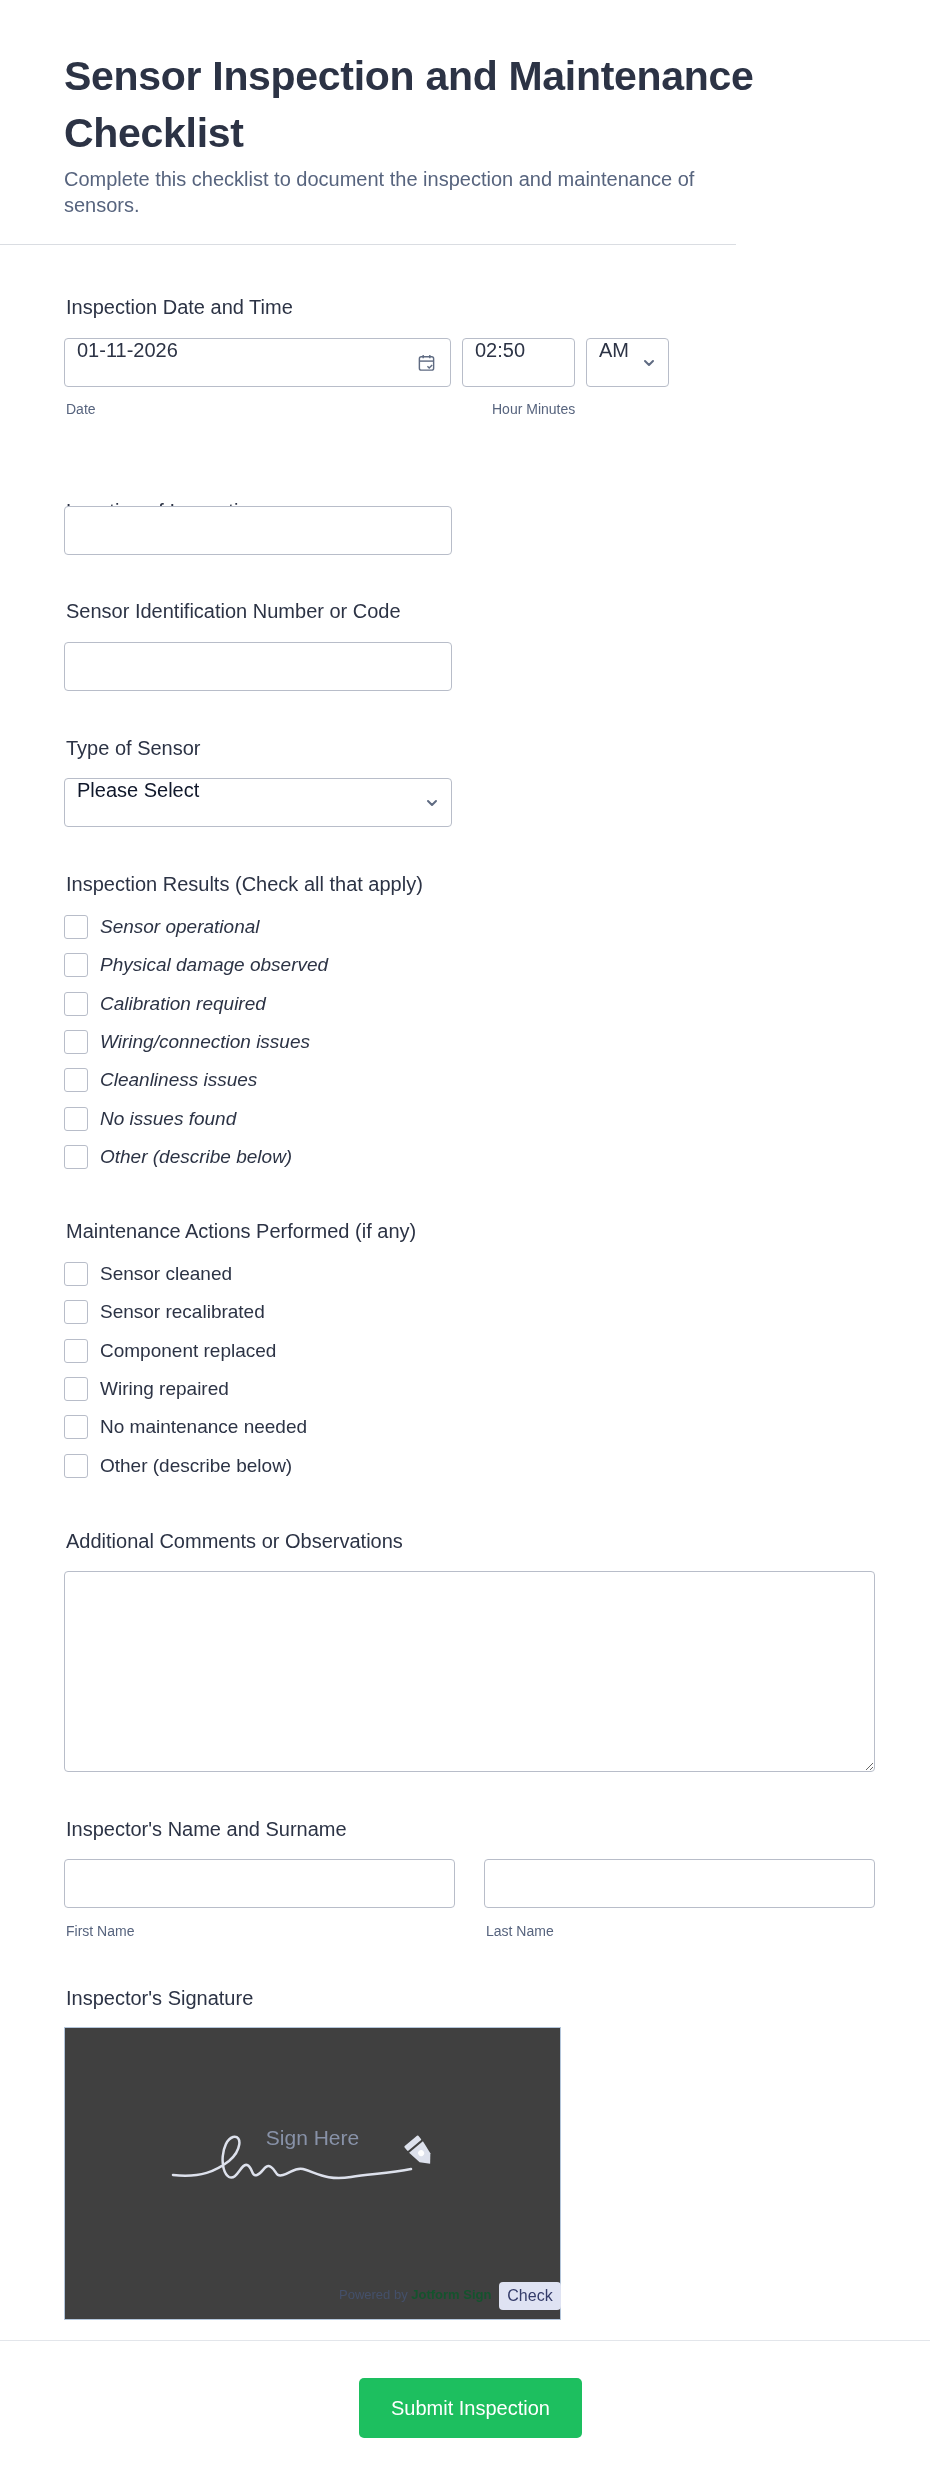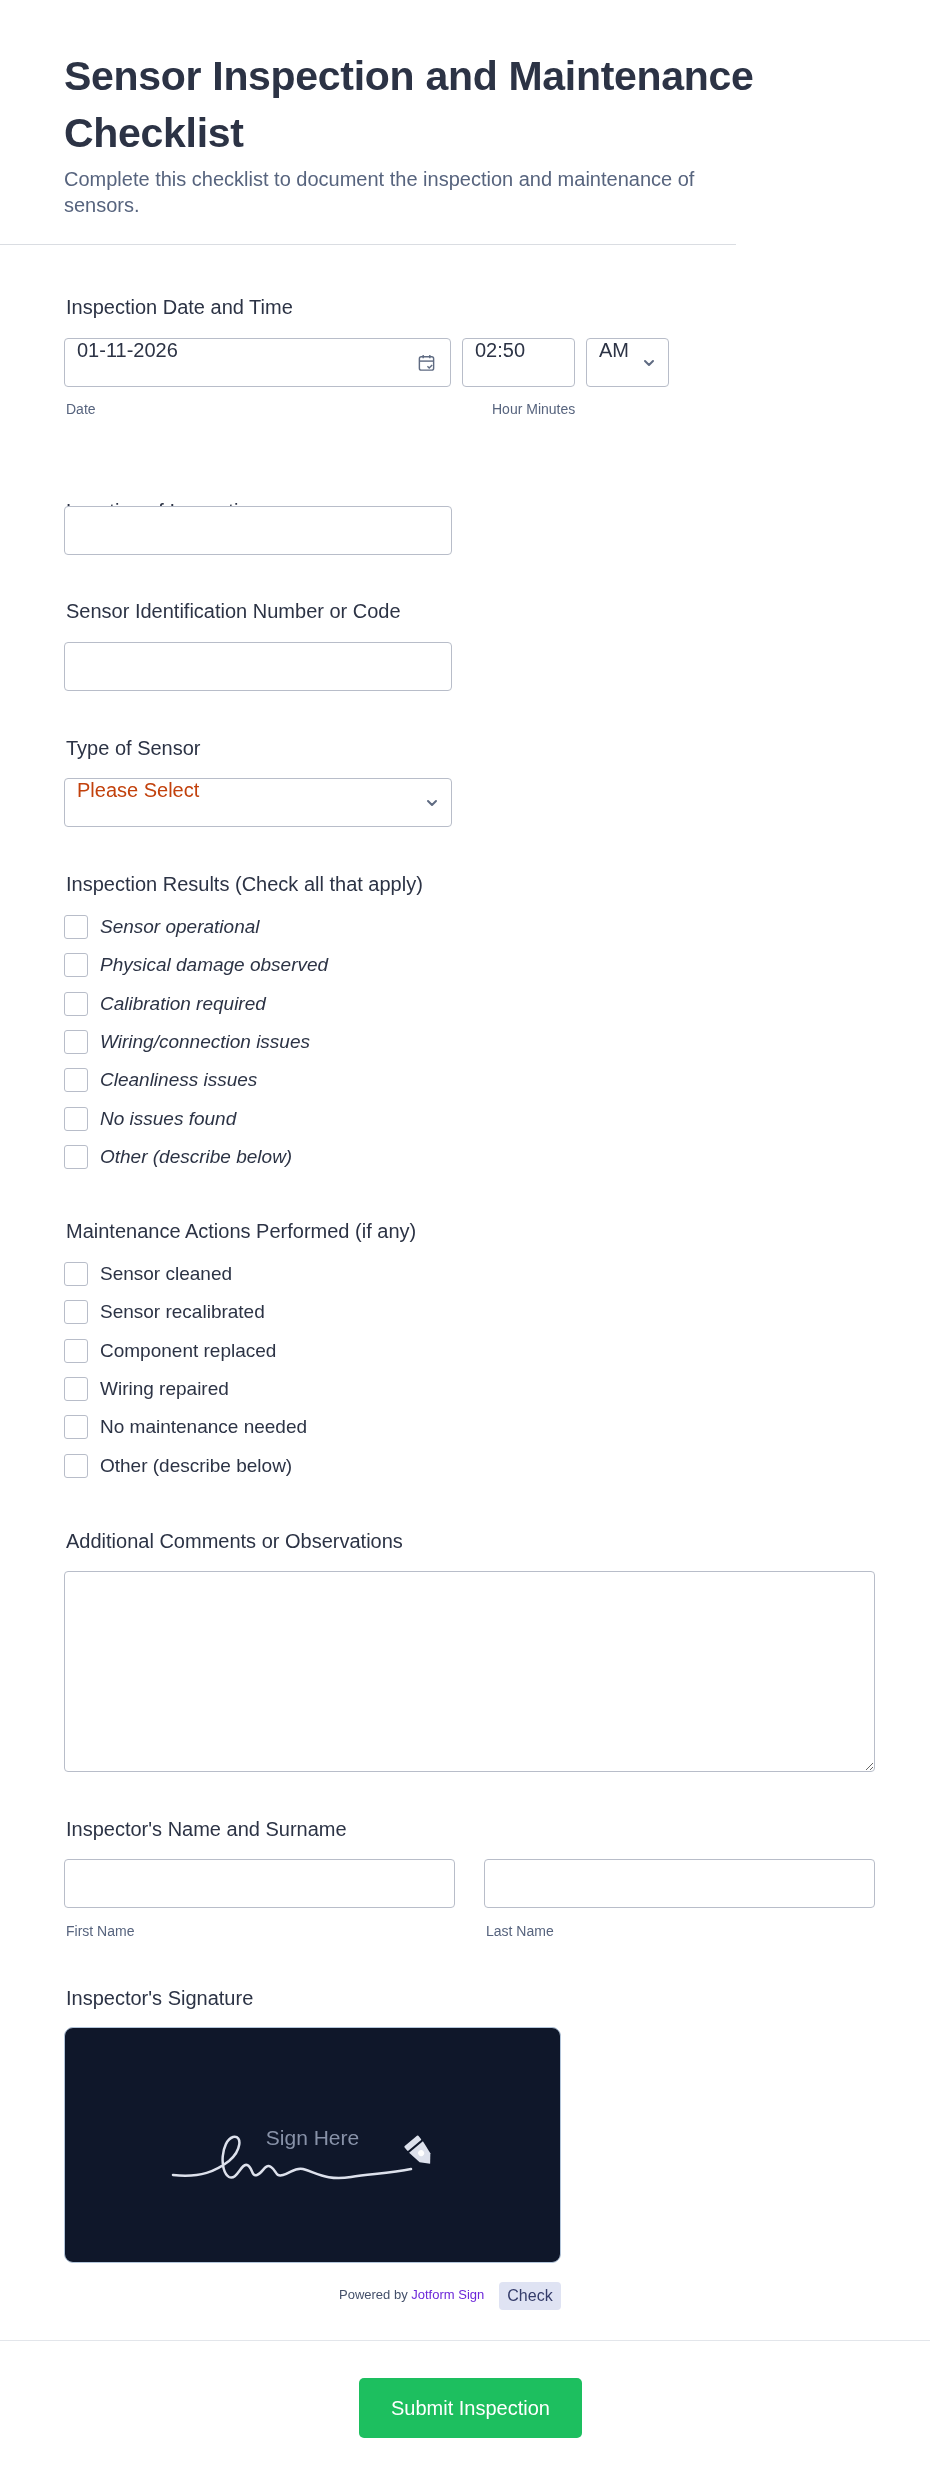--- a/index.html
+++ b/index.html
@@ -32,49 +32,49 @@
   .sublabel {
     position: absolute; font-size: 14px; line-height: 18px; color: #57647e;
   }
   .input {
     position: absolute; height: 49px;
     border: 1px solid #b8bdc9; border-radius: 4px; background: #fff;
     font-size: 20px; color: #2c3345; display: flex; 
     padding-left: 12px; font-family: "Liberation Sans", sans-serif;
   }
   .input .val { flex: 1; }
-  .placeholder { color: #c2410c; }
+  .placeholder { color: #0f172a; }
   .cal-icon { position: absolute; right: 14px; top: 14px; width: 19px; height: 20px; }
   .chev { position: absolute; right: 12px; top: 17px; width: 14px; height: 14px; }
   .cb-list { position: absolute; left: 64px; }
   .cb-row {
     height: 38.3px; display: flex; align-items: center; gap: 12px;
   }
   .cb {
     width: 24px; height: 24px; border: 1px solid #b8bdc9; border-radius: 3px; background: #fff;
     flex: none;
   }
   .cb-label { font-size: 19px; color: #2c3345; }
   textarea.ta {
     position: absolute; left: 64px; top: 1571px; width: 811px; height: 201px;
     border: 1px solid #b8bdc9; border-radius: 4px; resize: vertical; background: #fff;
   }
   .sig-box {
-    position: absolute; left: 64px; top: 2027px; width: 497px; height: 236px;
-    border: 1px solid #b3c5da; border-radius: 9px; background: #0f172a;
+    position: absolute; left: 64px; top: 2027px; width: 497px; height: 293px;
+    border: 1px solid #b3c5da; border-radius: 0; background: #404040;
   }
   .sig-text {
     position: absolute; left: 0; width: 100%; top: 98px; text-align: center;
     font-size: 21px; color: #8892a8;
   }
   .sig-art { position: absolute; left: 106px; top: 95px; width: 280px; height: 65px; }
   .powered {
     position: absolute; left: 339px; top: 2287px; font-size: 13px; color: #44506a;
   }
-  .powered .brand { color: #6d28d9; font-weight: 400; }
+  .powered .brand { color: #14532d; font-weight: 700; }
   .clear-btn {
     position: absolute; left: 499px; top: 2282px; width: 62px; height: 28px;
     background: #dfe3f3; border-radius: 4px; border: none;
     font-size: 16px; color: #343c6a; display: flex; align-items: center; justify-content: center;
   }
   .footer-line {
     position: absolute; left: 0; top: 2340px; width: 930px; height: 1px; background: #e3e6eb;
   }
   .submit-btn {
     position: absolute; left: 359px; top: 2378px; width: 223px; height: 60px;

